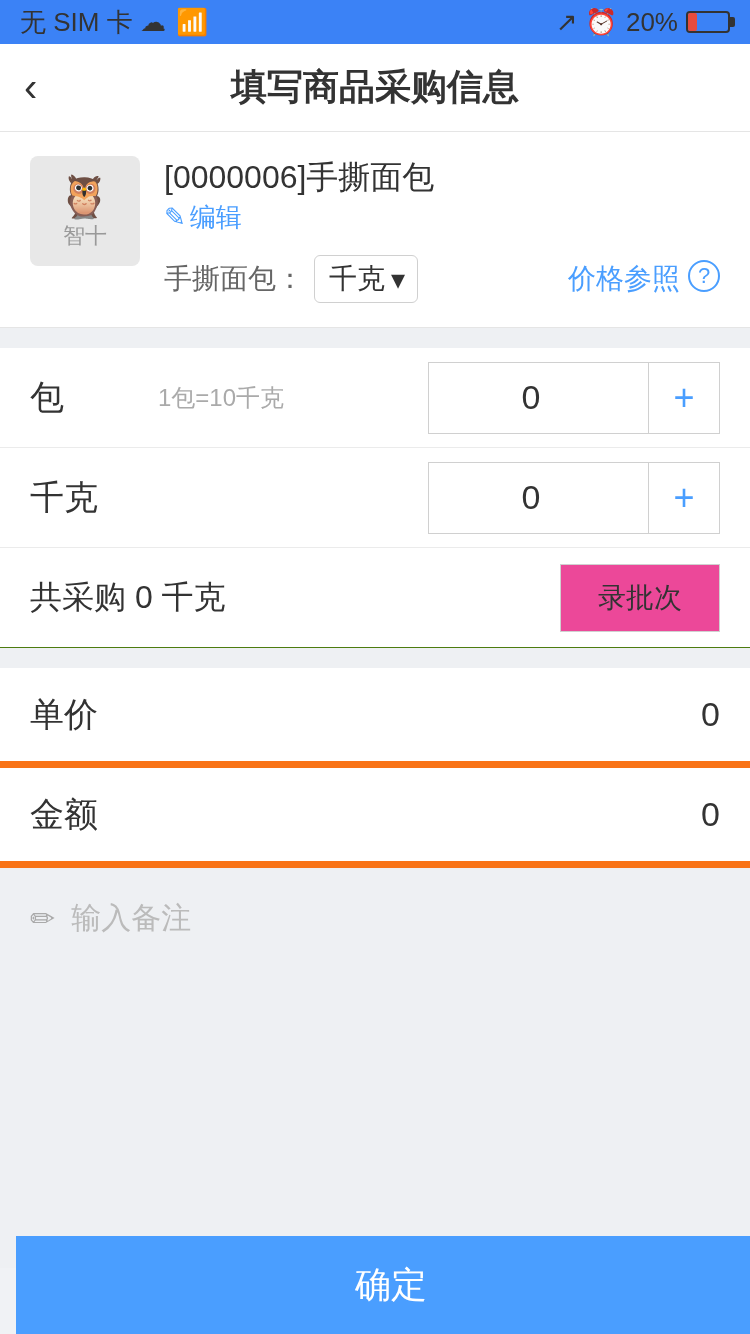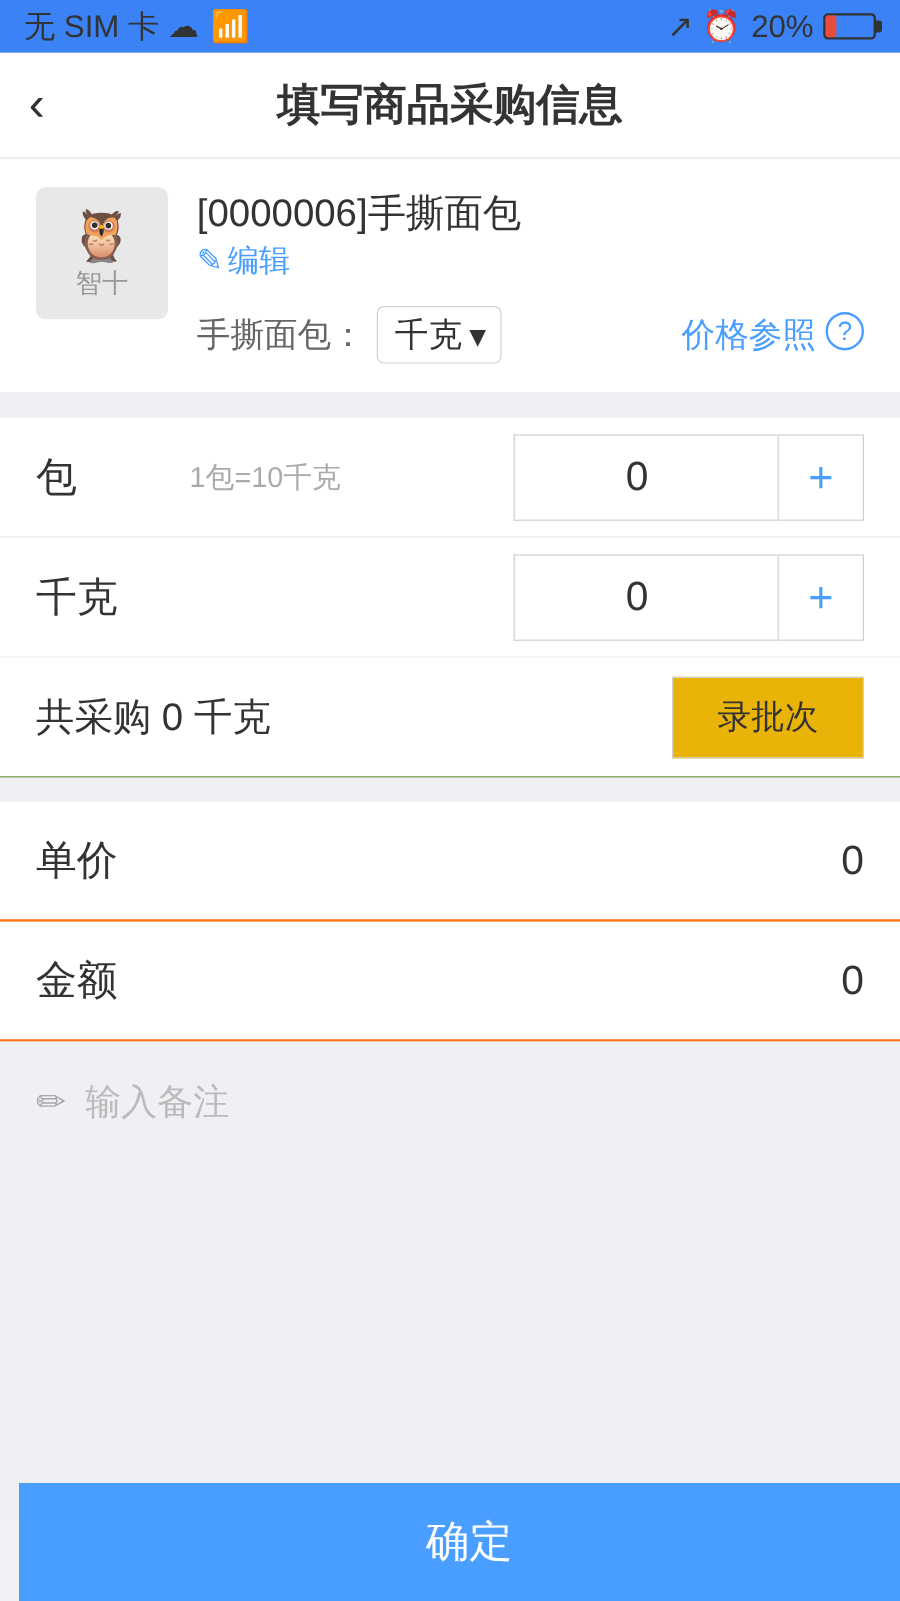--- a/index.html
+++ b/index.html
@@ -239,41 +239,41 @@
       border-bottom: 1px solid #4d7c0f;
     }
     .summary-text {
       font-size: 32px;
       color: #333;
     }
     .batch-btn {
       width: 160px;
       height: 68px;
       border: 1px solid #d0d0d0;
-      background: #eab308;
+      background: #ec4899;
       display: flex;
       align-items: center;
       justify-content: center;
       font-size: 28px;
       color: #333;
       cursor: pointer;
     }
 
     
     .info-section {
       background: #fff;
       margin-top: 0;
     }
     .info-row {
       display: flex;
       align-items: center;
       justify-content: space-between;
       padding: 0 30px;
       height: 100px;
-      border-bottom: 2px solid #f97316;
+      border-bottom: 7px solid #f97316;
     }
     .info-label {
       font-size: 34px;
       color: #333;
     }
     .info-value {
       font-size: 34px;
       color: #333;
     }
 

